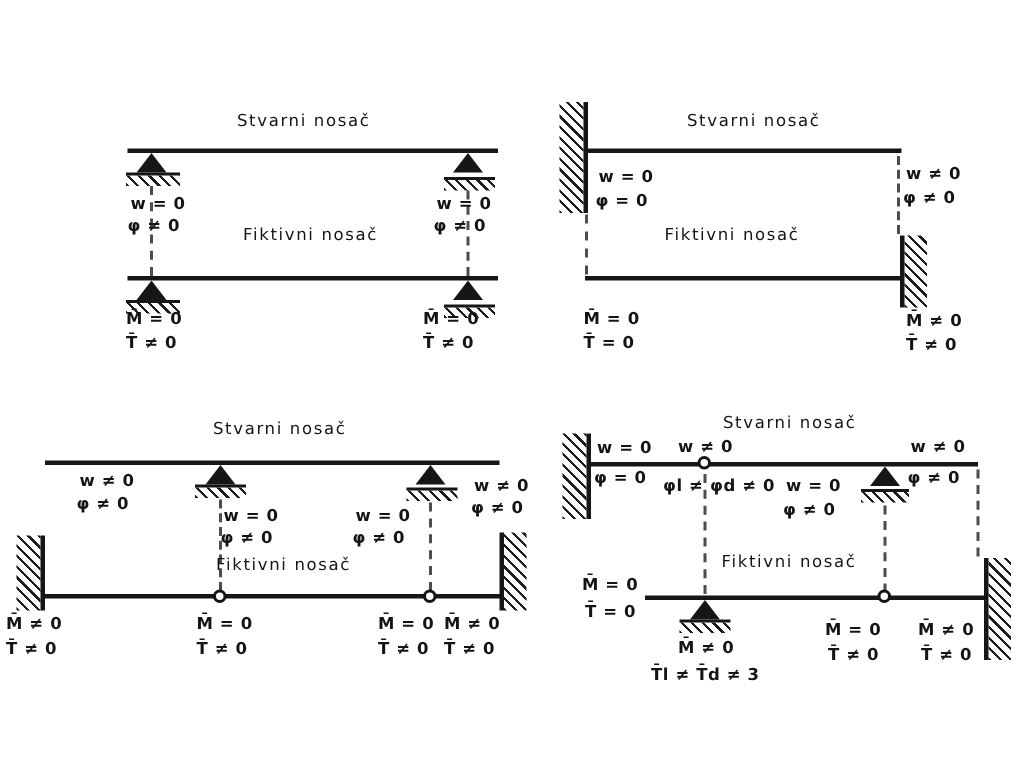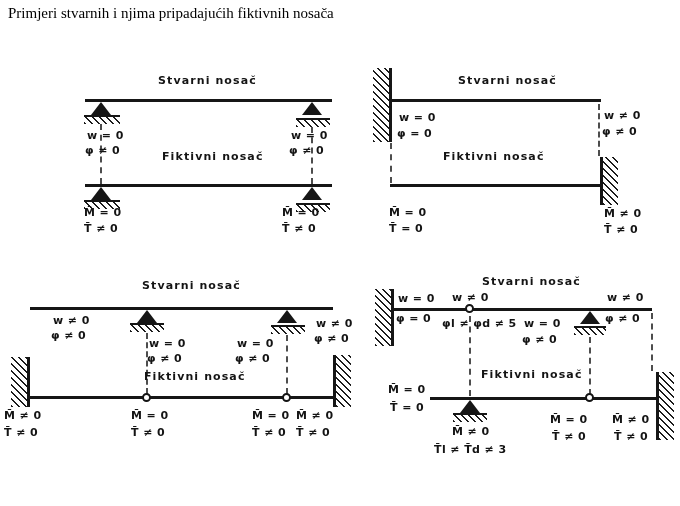--- a/index.html
+++ b/index.html
@@ -1,34 +1,33 @@
 <!DOCTYPE html>
 <html><head>
 <meta charset="utf-8">
 <style>
   html,body{margin:0;padding:0;background:#fff;}
   #canvas{position:relative;width:680px;height:506px;background:#fff;overflow:hidden;
           font-family:"DejaVu Sans",sans-serif;color:#151515;}
   .title{position:absolute;left:8px;top:5px;font:400 15px "Liberation Serif",serif;color:#000;white-space:nowrap;}
-  .hd{position:absolute;font-weight:700;font-size:11px;letter-spacing:1.1px;white-space:nowrap;color:#141414;z-index:4;line-height:1.1;}
+  .hd{position:absolute;font-weight:400;font-size:11px;letter-spacing:1.1px;white-space:nowrap;color:#141414;z-index:4;line-height:1.1;}
   .lbl{position:absolute;font-weight:700;font-size:11px;letter-spacing:.4px;white-space:nowrap;color:#141414;z-index:4;line-height:1.1;}
   .beam{position:absolute;height:3px;background:#161616;z-index:1;}
   .gl{position:absolute;height:2px;background:#161616;z-index:2;}
   .hatch{position:absolute;background:repeating-linear-gradient(45deg,#1c1c1c 0 1.5px,transparent 1.5px 5px);z-index:0;}
   .wline{position:absolute;width:2.5px;background:#161616;z-index:2;}
   .dash{position:absolute;width:0;border-left:2px dashed #4d4d4d;z-index:0;}
   .tri{position:absolute;width:0;height:0;border-left:10px solid transparent;border-right:10px solid transparent;border-bottom:13px solid #161616;z-index:2;}
   .hinge{position:absolute;width:9px;height:9px;border:2.5px solid #141414;border-radius:50%;background:#fff;z-index:3;box-sizing:border-box;}
 </style>
 </head>
 <body>
 
 <div id="canvas">
 
-  <div class="title">Primjeri stvarnih i njima pripadajućih fiktivnih nosača</div>
 
   <div class="hd" style="left:158px;top:75px">Stvarni nosač</div>
   <div class="beam" style="left:85px;top:99px;width:247px"></div>
   <div class="tri" style="left:91px;top:102px"></div>
   <div class="gl" style="left:84px;top:115px;width:36px"></div>
   <div class="hatch" style="left:84px;top:117px;width:36px;height:7px"></div>
   <div class="tri" style="left:302px;top:102px"></div>
   <div class="gl" style="left:296px;top:118px;width:34px"></div>
   <div class="hatch" style="left:296px;top:120px;width:34px;height:7px"></div>
   <div class="dash" style="left:100px;top:124px;height:60px"></div>
@@ -108,21 +107,21 @@
   <div class="hatch" style="left:375px;top:289px;width:16px;height:57px"></div>
   <div class="wline" style="left:391px;top:289px;height:57px"></div>
   <div class="beam" style="left:392px;top:308px;width:260px"></div>
   <div class="hinge" style="left:465px;top:304px"></div>
   <div class="tri" style="left:580px;top:311px"></div>
   <div class="gl" style="left:574px;top:326px;width:32px"></div>
   <div class="hatch" style="left:574px;top:328px;width:32px;height:7px"></div>
   <div class="lbl" style="left:398px;top:293px">w = 0</div>
   <div class="lbl" style="left:396px;top:313px">φ = 0</div>
   <div class="lbl" style="left:452px;top:292px">w ≠ 0</div>
-  <div class="lbl" style="left:442px;top:318px">φl ≠ φd ≠ 5</div>
+  <div class="lbl" style="left:442px;top:318px">φl ≠ φd ≠ 0</div>
   <div class="lbl" style="left:524px;top:318px">w = 0</div>
   <div class="lbl" style="left:522px;top:334px">φ ≠ 0</div>
   <div class="lbl" style="left:607px;top:292px">w ≠ 0</div>
   <div class="lbl" style="left:605px;top:313px">φ ≠ 0</div>
   <div class="dash" style="left:469px;top:316px;height:80px"></div>
   <div class="dash" style="left:589px;top:337px;height:58px"></div>
   <div class="dash" style="left:651px;top:313px;height:58px"></div>
   <div class="hd" style="left:481px;top:369px">Fiktivni nosač</div>
   <div class="beam" style="left:430px;top:397px;width:228px"></div>
   <div class="tri" style="left:460px;top:400px"></div>

